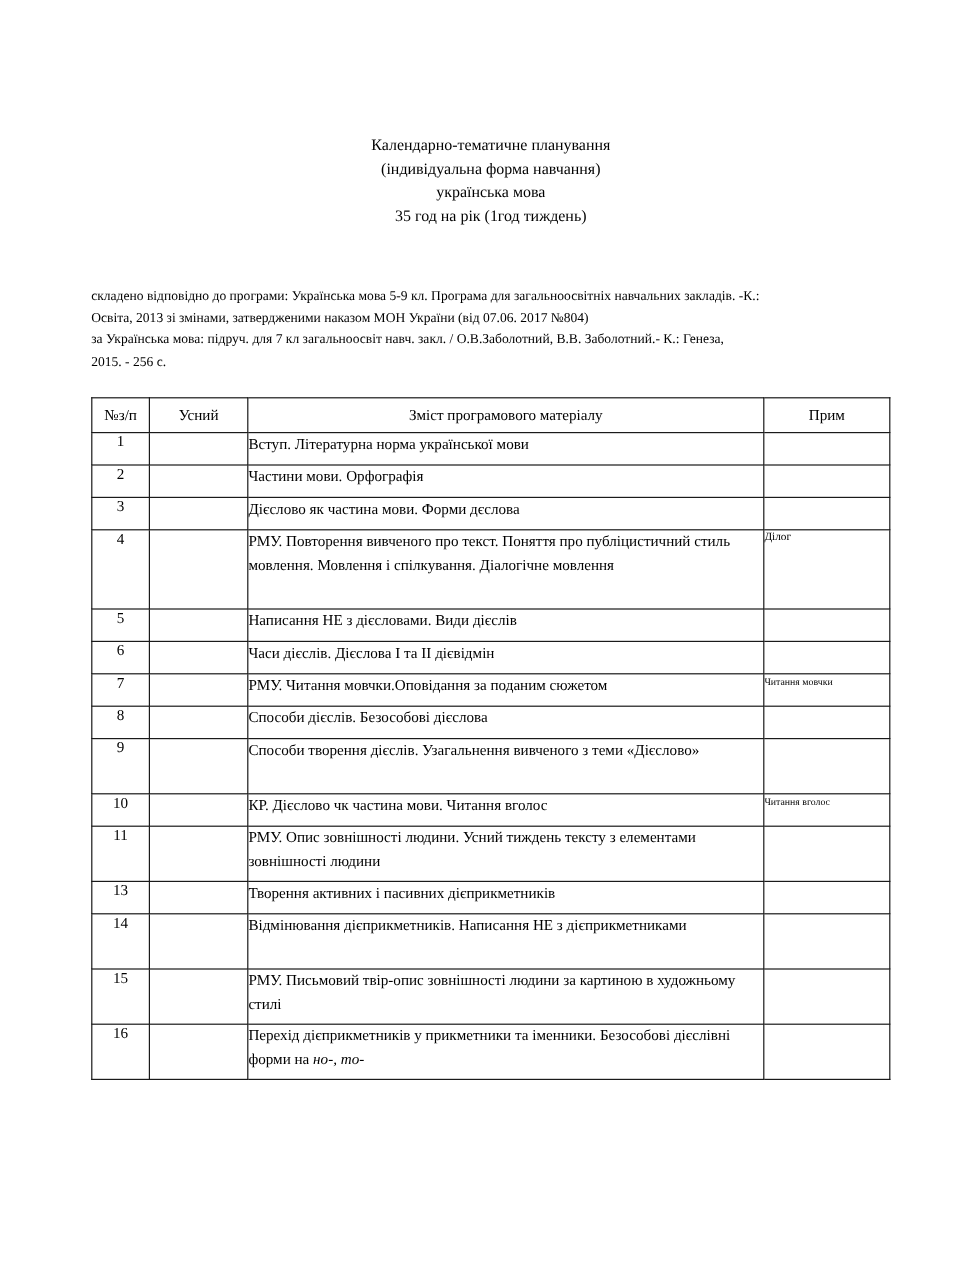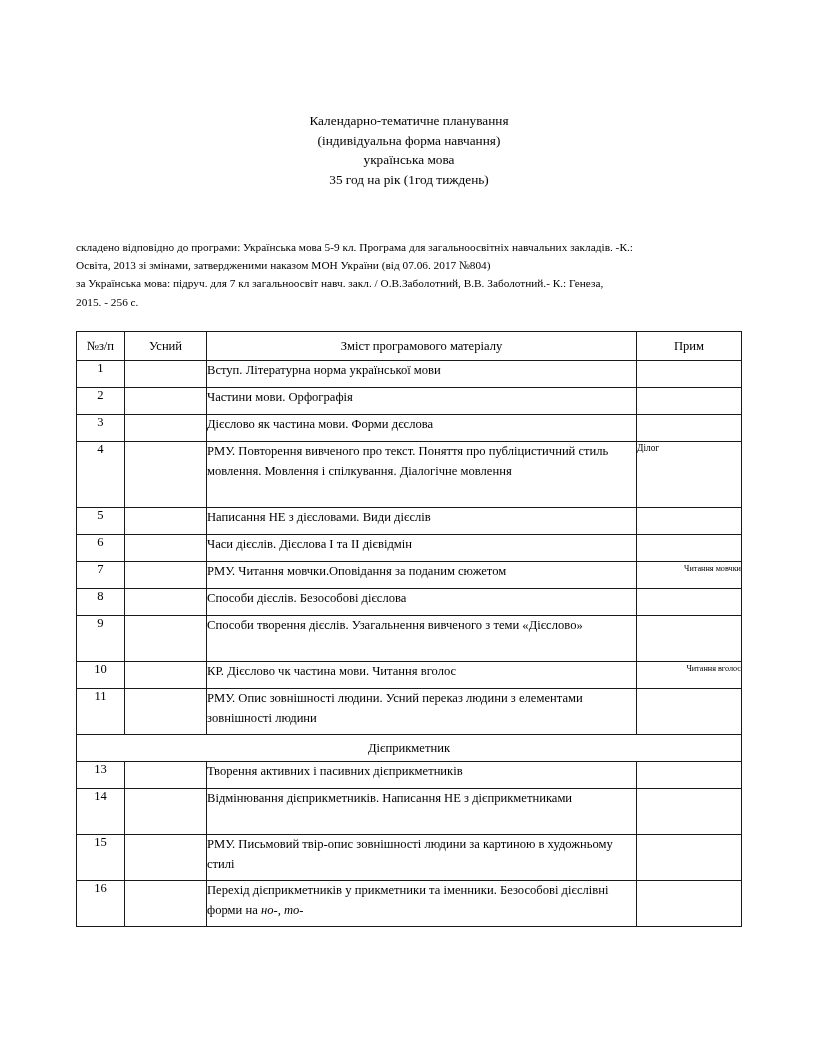--- a/index.html
+++ b/index.html
@@ -97,21 +97,20 @@
     padding: 4px 6px 4px 7px;
   }
   .note-cell {
     font-size: 9.4px;
     line-height: 13px;
     padding: 4px 3px 3px 4px;
     vertical-align: top;
   }
   .note-cell.small {
     font-size: 8.2px;
-    text-align: right;
   }
 
   tr.r1 .num-cell,
   tr.r1 .body-cell { height: 26px; }
   tr.r2 .num-cell,
   tr.r2 .body-cell { height: 45px; }
   tr.r3 .num-cell,
   tr.r3 .body-cell { height: 65px; }
 
   
@@ -215,25 +214,22 @@
         </tr>
         <tr class="r1">
           <td class="num-cell">10</td>
           <td class="date-cell"></td>
           <td class="body-cell">КР. Дієслово чк частина мови. Читання вголос</td>
           <td class="note-cell small">Читання вголос</td>
         </tr>
         <tr class="r2">
           <td class="num-cell">11</td>
           <td class="date-cell"></td>
-          <td class="body-cell">РМУ. Опис зовнішності людини. Усний переказ людини з елементами зовнішності людини</td>
-          <td class="note-cell"></td>
-        </tr>
-        <tr class="section-row">
-          <td colspan="4">Дієприкметник</td>
+          <td class="body-cell">РМУ. Опис зовнішності людини. Усний тиждень тексту з елементами зовнішності людини</td>
+          <td class="note-cell"></td>
         </tr>
         <tr class="r1">
           <td class="num-cell">13</td>
           <td class="date-cell"></td>
           <td class="body-cell">Творення активних і пасивних дієприкметників</td>
           <td class="note-cell"></td>
         </tr>
         <tr class="r2">
           <td class="num-cell">14</td>
           <td class="date-cell"></td>

